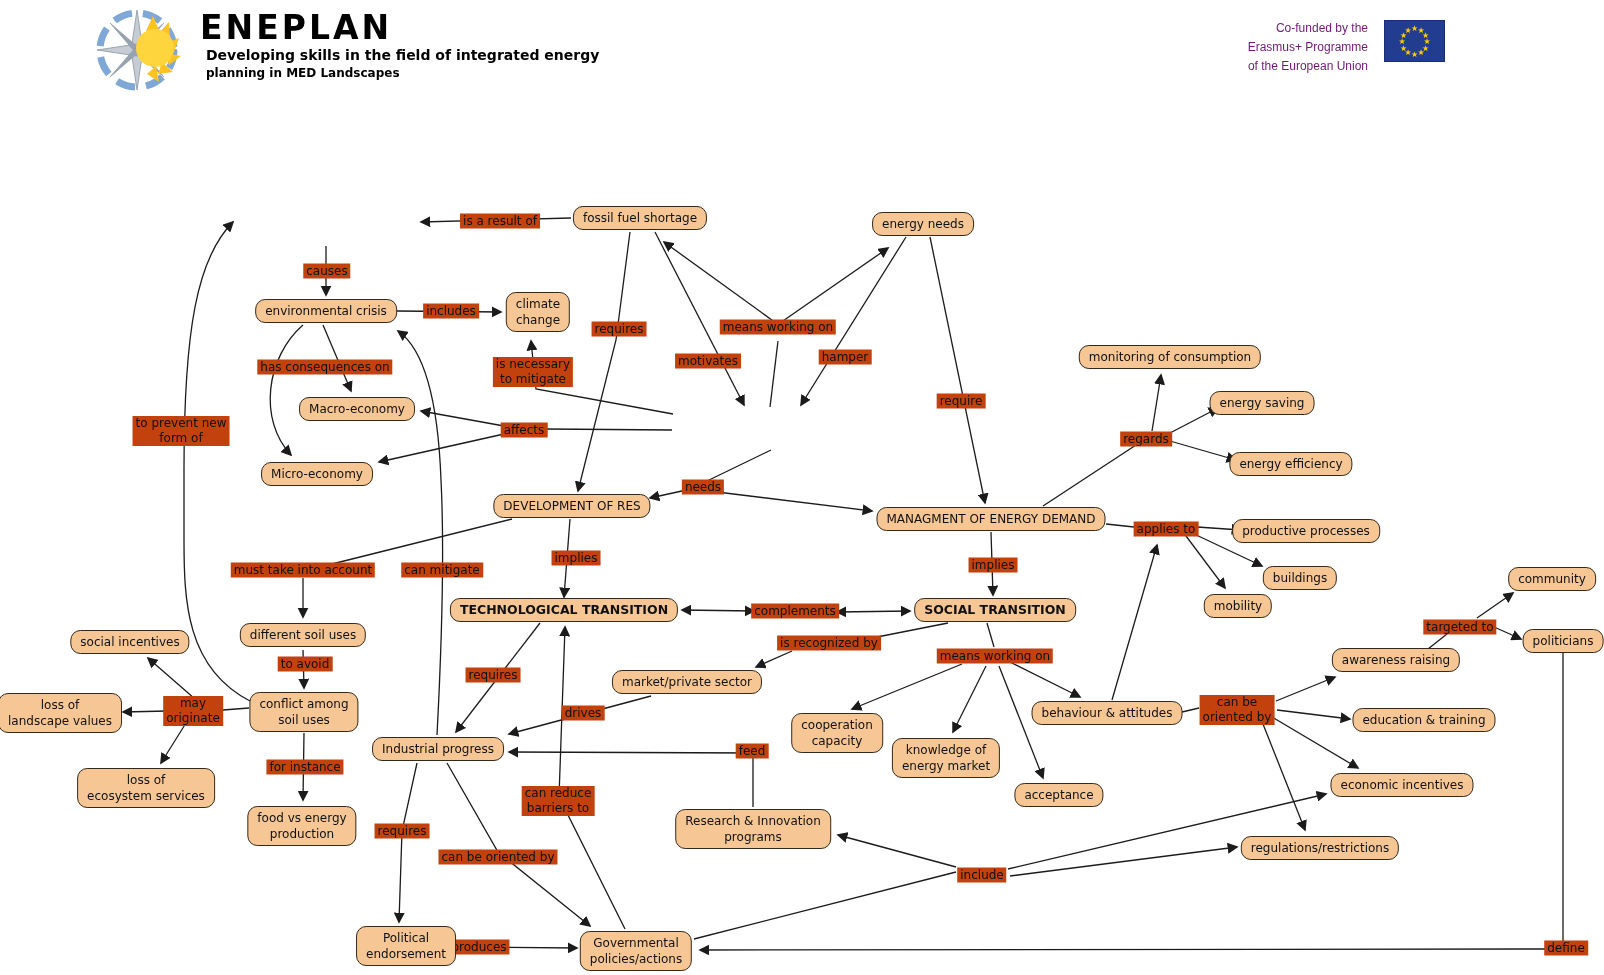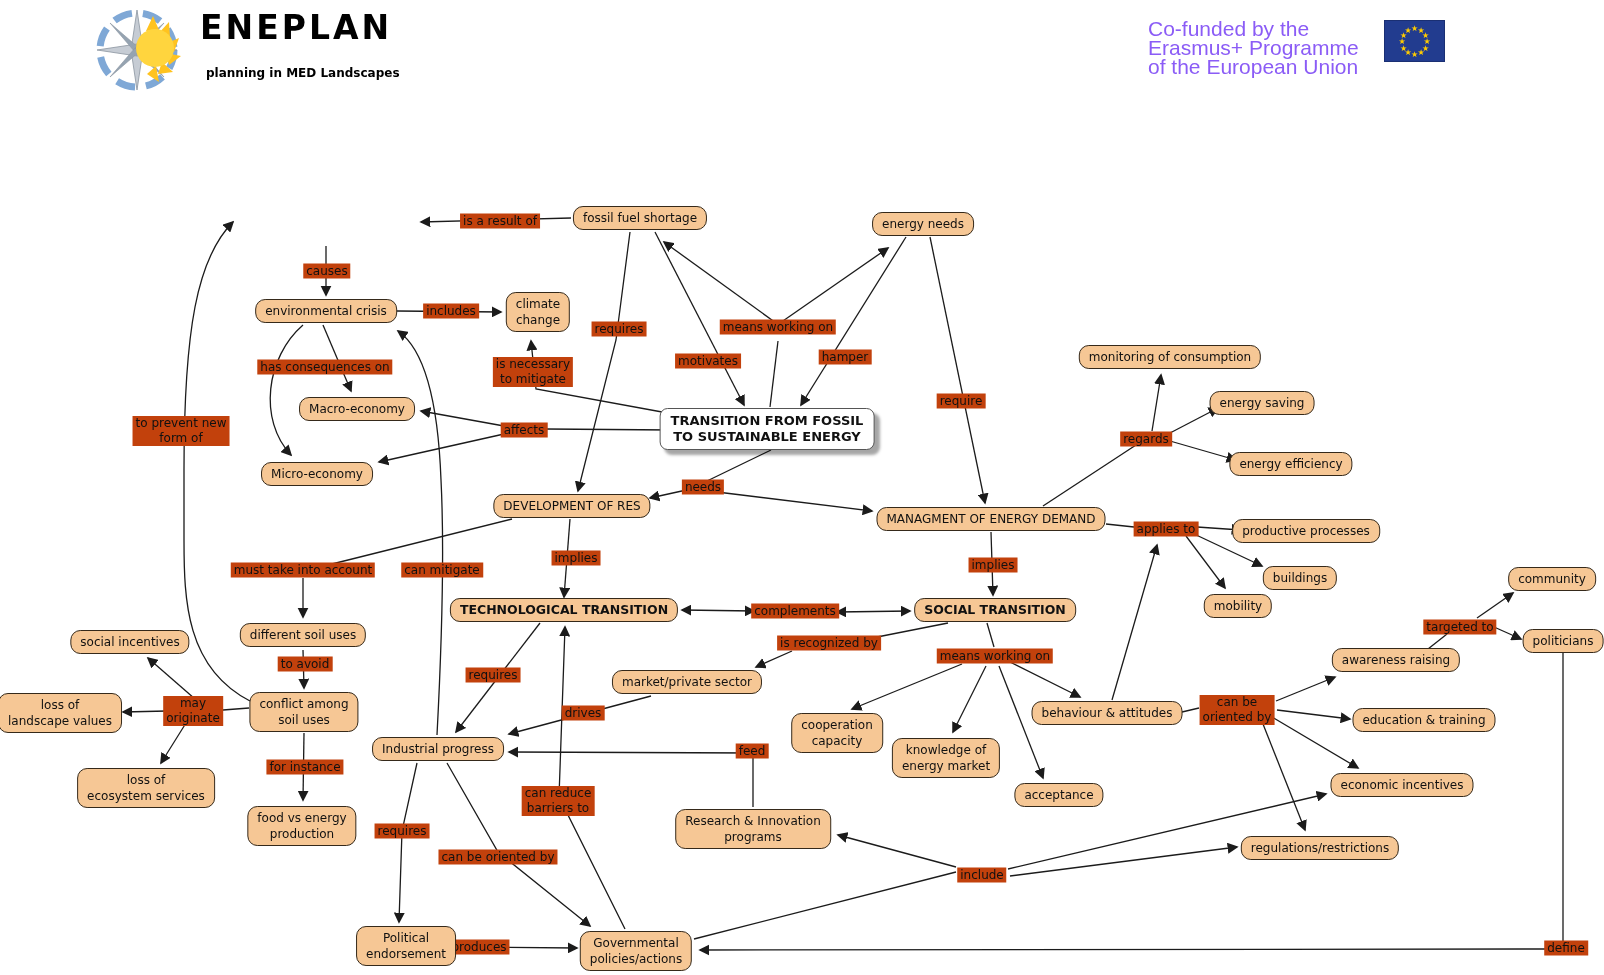--- a/index.html
+++ b/index.html
@@ -3,22 +3,22 @@
 <meta charset="utf-8">
 <style>
   html,body{margin:0;padding:0;background:#ffffff;}
   .stage{position:relative;width:1604px;height:975px;background:#ffffff;overflow:hidden;
          font-family:"DejaVu Sans","Liberation Sans",sans-serif;color:#111;}
   
   .logo-icon{position:absolute;left:95px;top:4px;}
   .logo-title{position:absolute;left:200px;top:8px;font-size:33px;font-weight:bold;letter-spacing:3px;color:#000;}
   .logo-sub1{position:absolute;left:206px;top:47px;font-size:14px;font-weight:bold;color:#000;}
   .logo-sub2{position:absolute;left:206px;top:66px;font-size:12px;font-weight:bold;color:#000;}
-  .eu-text{position:absolute;left:1148px;top:19px;width:220px;text-align:left;
-           font-family:"Liberation Sans",sans-serif;font-size:21px;line-height:19px;color:#8b5cf6;}
+  .eu-text{position:absolute;left:1148px;top:19px;width:220px;text-align:right;
+           font-family:"Liberation Sans",sans-serif;font-size:12px;line-height:19px;color:#701a75;}
   .eu-flag{position:absolute;left:1384px;top:20px;}
   
   .edges{position:absolute;left:0;top:0;z-index:1;}
   .llabel{position:absolute;z-index:2;transform:translate(-50%,-50%);
           background:#c2410c;padding:0 3px;font-size:12px;line-height:15px;
           text-align:center;white-space:pre;color:#111;}
   .node{position:absolute;z-index:3;transform:translate(-50%,-50%);
         background:#F6C795;border:1.5px solid #35291a;border-radius:10px;
         padding:3px 9px;font-size:12px;line-height:16px;text-align:center;
         white-space:pre;color:#111;}
@@ -49,20 +49,21 @@
       <path d="M58,12 l6,14 -13,1 z"></path>
       <path d="M74,18 l1,15 -12,-3 z"></path>
       <path d="M84,34 l-5,14 -9,-8 z"></path>
       <path d="M86,52 l-12,9 -3,-12 z"></path>
       <path d="M78,68 l-15,2 4,-12 z"></path>
       <path d="M64,78 l-12,-8 9,-8 z"></path>
     </g>
     <circle cx="60" cy="44" r="19" fill="#FFD53E"></circle>
   </svg>
   <div class="logo-title">ENEPLAN</div>
+  <div class="logo-sub1">Developing skills in the field of integrated energy</div>
   <div class="logo-sub2">planning in MED Landscapes</div>
 
   <div class="eu-text">
     <div>Co-funded by the</div>
     <div>Erasmus+ Programme</div>
     <div>of the European Union</div>
   </div>
   <svg class="eu-flag" width="61" height="42" viewBox="0 0 61 42">
     <rect x="0.5" y="0.5" width="60" height="41" fill="#223C8F" stroke="#1a2f73"></rect>
     <g fill="#FFCC00" font-size="8" text-anchor="middle" font-family="DejaVu Sans, sans-serif">
@@ -203,22 +204,20 @@
   <div class="llabel" style="left:982px;top:875px">include</div>
   <div class="llabel" style="left:1566px;top:948px">define</div>
 
   <div class="node" style="left:640px;top:218px">fossil fuel shortage</div>
   <div class="node" style="left:923px;top:224px">energy needs</div>
   <div class="node" style="left:326px;top:311px">environmental crisis</div>
   <div class="node" style="left:538px;top:312px">climate
 change</div>
   <div class="node" style="left:357px;top:409px">Macro-economy</div>
   <div class="node" style="left:317px;top:474px">Micro-economy</div>
-  <div class="node main" style="left:767px;top:429px">TRANSITION FROM FOSSIL
-TO SUSTAINABLE ENERGY</div>
   <div class="node" style="left:572px;top:506px">DEVELOPMENT OF RES</div>
   <div class="node" style="left:991px;top:519px">MANAGMENT OF ENERGY DEMAND</div>
   <div class="node" style="left:1170px;top:357px">monitoring of consumption</div>
   <div class="node" style="left:1262px;top:403px">energy saving</div>
   <div class="node" style="left:1291px;top:464px">energy efficiency</div>
   <div class="node" style="left:1306px;top:531px">productive processes</div>
   <div class="node" style="left:1300px;top:578px">buildings</div>
   <div class="node" style="left:1238px;top:606px">mobility</div>
   <div class="node" style="left:1552px;top:579px">community</div>
   <div class="node" style="left:1563px;top:641px">politicians</div>

